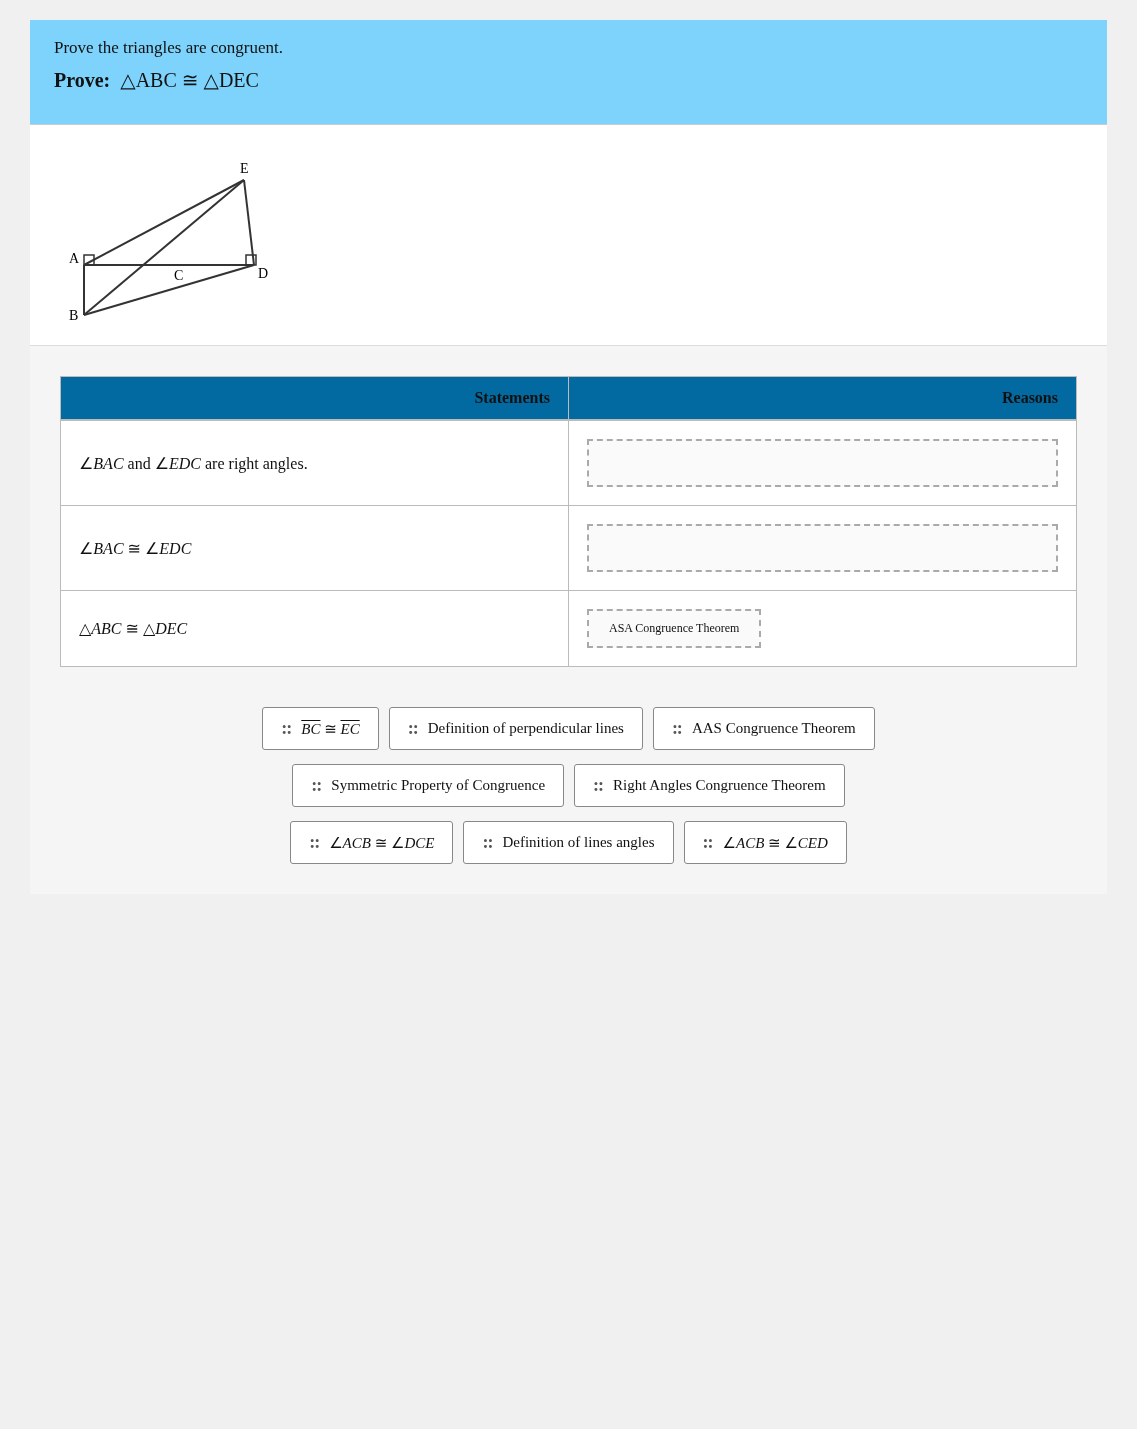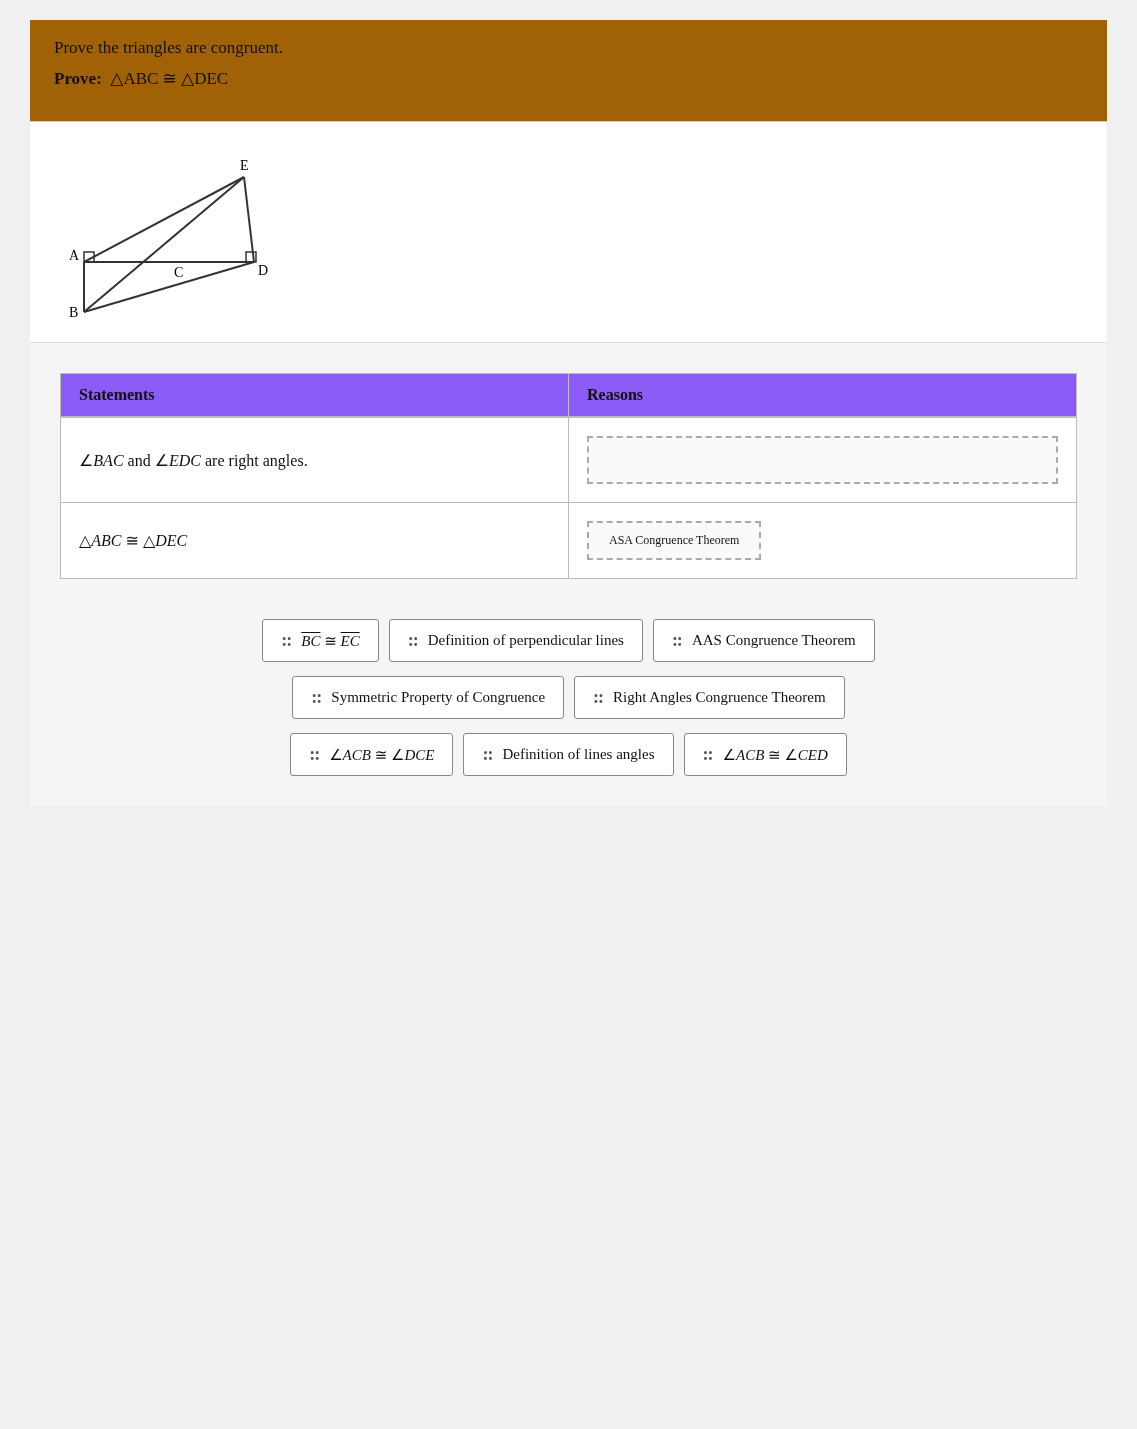--- a/index.html
+++ b/index.html
@@ -5,34 +5,34 @@
     * { box-sizing: border-box; margin: 0; padding: 0; }
     body {
       background: #f0f0f0;
       font-family: 'Times New Roman', Times, serif;
       width: 1137px;
       min-height: 1429px;
       padding: 20px 30px;
       color: #111;
     }
     .problem-header {
-      background: #a16207;
+      background: #7dd3fc;
       padding: 18px 24px 20px;
       border-bottom: 1px solid #ccc;
     }
     .prove-line {
       font-size: 17px;
       margin-bottom: 10px;
     }
     .given-line {
       font-size: 17px;
       margin-bottom: 8px;
     }
     .prove-stmt {
-      font-size: 17px;
+      font-size: 20px;
       margin-bottom: 12px;
     }
     .overline { text-decoration: overline; }
     .math-text { font-style: italic; }
     .diagram-area {
       background: white;
       padding: 10px 24px 10px;
       border-bottom: 1px solid #ddd;
     }
     .diagram-svg {
@@ -47,23 +47,23 @@
       background: white;
       border: 1px solid #bbb;
       width: 100%;
       border-collapse: collapse;
       margin-bottom: 40px;
     }
     .proof-table th {
       font-weight: bold;
       font-size: 16px;
       padding: 12px 18px;
-      text-align: left;
+      text-align: right;
       border-bottom: 2px solid #bbb;
-      background: #8b5cf6;
+      background: #0369a1;
     }
     .proof-table th:first-child {
       border-right: 1px solid #bbb;
       width: 50%;
     }
     .proof-table td {
       padding: 18px 18px;
       vertical-align: middle;
       font-size: 16px;
       border-bottom: 1px solid #bbb;
@@ -170,20 +170,28 @@
 
       <tr>
         <td>
           ∠<span class="math-text">BAC</span> and ∠<span class="math-text">EDC</span> are right angles.
         </td>
         <td>
           <span class="dashed-box"></span>
         </td>
       </tr>
 
+      <tr>
+        <td>
+          ∠<span class="math-text">BAC</span> ≅ ∠<span class="math-text">EDC</span>
+        </td>
+        <td>
+          <span class="dashed-box"></span>
+        </td>
+      </tr>
 
 
       <tr>
         <td>
           △<span class="math-text">ABC</span> ≅ △<span class="math-text">DEC</span>
         </td>
         <td>
           <span class="answer-box">ASA Congruence Theorem</span>
         </td>
       </tr>

